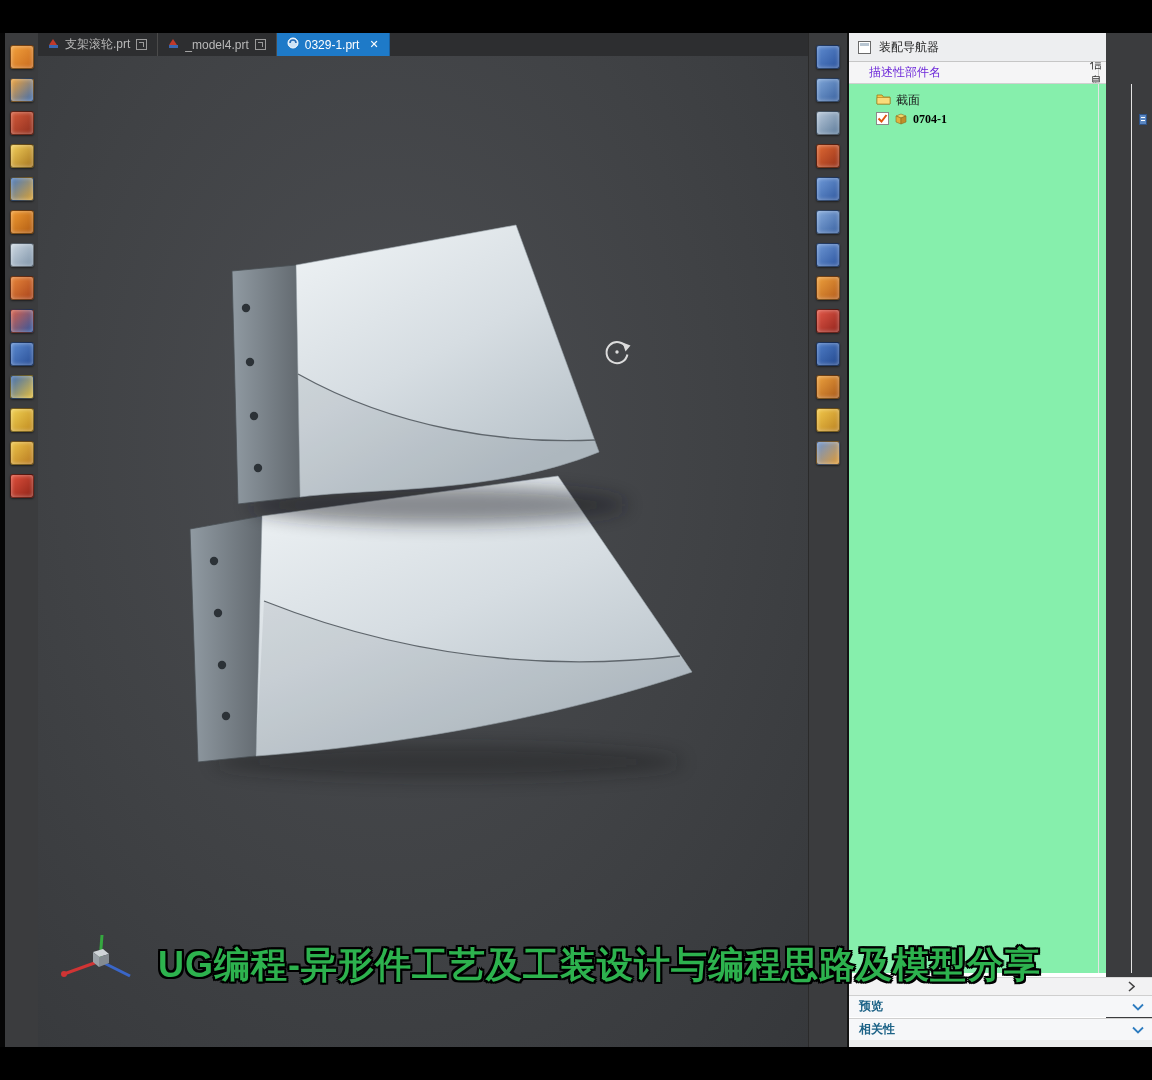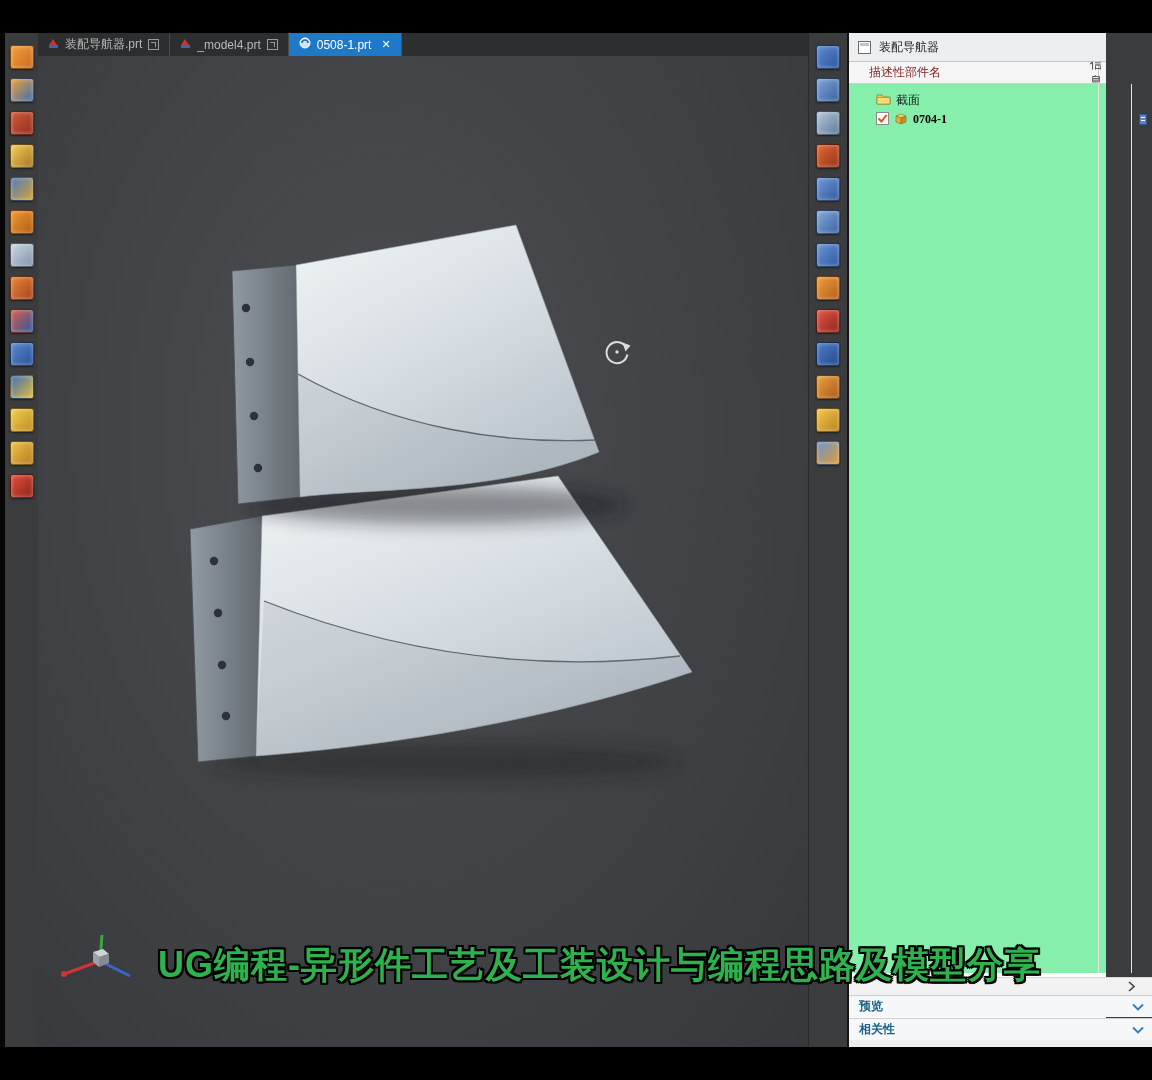--- a/index.html
+++ b/index.html
@@ -36,21 +36,21 @@
   .right-strip{position:absolute;left:808px;top:0;width:39px;height:100%;background:#3b3c3e;
                border-left:1px solid #2a2a2a;display:flex;flex-direction:column;align-items:center;gap:9px;padding-top:12px;box-sizing:border-box;}
 
   
   .nav-panel{position:absolute;left:847px;top:0;width:259px;height:1014px;background:#fff;
              border-left:2px solid #141414;font-size:12px;color:#222;box-sizing:border-box;}
   .nav-title{height:28px;background:#edeef0;border-bottom:1px solid #c6c6c6;display:flex;align-items:center;gap:8px;padding:0 9px;}
   .nav-title-ico{width:11px;height:11px;border:1px solid #6a6a6a;background:#fff;position:relative;}
   .nav-title-ico::after{content:"";position:absolute;left:1px;top:1px;right:1px;height:3px;background:#b9c6d2;}
   .nav-cols{height:21px;background:#f5f5f6;border-bottom:1px solid #d0d0d0;position:relative;display:flex;align-items:center;overflow:hidden;}
-  .col-name{padding-left:20px;color:#7f1d1d;}
+  .col-name{padding-left:20px;color:#6d28d9;}
   .col-div{position:absolute;top:3px;bottom:3px;width:1px;background:#c9c9c9;}
   .col-info{position:absolute;left:241px;color:#333;}
   .col-clip{position:absolute;left:286px;width:17px;overflow:hidden;white-space:nowrap;color:#333;}
   .tree{position:relative;padding-top:7px;height:889px;box-sizing:border-box;background:#86efac;}
   .tree-vline{position:absolute;width:1px;background:#e4e4e4;top:0;bottom:0;}
   .trow{height:19px;display:flex;align-items:center;gap:5px;padding-left:27px;position:relative;}
   .trow .lbl{color:#1a1a1a;}
   .trow .lbl.bold{font-weight:bold;color:#000;font-family:Liberation Serif, serif;}
   .row-info-ico{position:absolute;left:290px;top:4px;width:8px;height:11px;background:#5a86c0;border:1px solid #2e5387;box-sizing:border-box;}
   .row-info-ico::after{content:"";position:absolute;left:1px;top:2px;width:4px;height:1px;background:#fff;box-shadow:0 3px 0 #fff;}
@@ -99,41 +99,41 @@
       </div>
 
     <div class="tabbar">
       <div class="tab">
         <span>
           <svg width="11" height="11" viewBox="0 0 11 11">
               <polygon points="1,7 5,1 9,7" fill="#c0392b"></polygon>
               <rect x="1" y="7" width="9" height="3" fill="#3a66b0"></rect>
             </svg>
         </span>
-        <span>装配导航器.prt</span>
+        <span>支架滚轮.prt</span>
         <span class="undock"></span>
       </div>
       <div class="tab">
         <span>
           <svg width="11" height="11" viewBox="0 0 11 11">
               <polygon points="1,7 5,1 9,7" fill="#c0392b"></polygon>
               <rect x="1" y="7" width="9" height="3" fill="#3a66b0"></rect>
             </svg>
         </span>
         <span>_model4.prt</span>
         <span class="undock"></span>
       </div>
       <div class="tab active">
         <span>
           <svg width="12" height="12" viewBox="0 0 12 12">
               <circle cx="6" cy="6" r="5" fill="#cfe4f6" stroke="#fff"></circle>
               <path d="M3,6 A3,3 0 0 1 9,6" fill="none" stroke="#2a6db5" stroke-width="1.6"></path>
             </svg>
         </span>
-        <span>0508-1.prt</span>
+        <span>0329-1.prt</span>
         <span class="tab-close">✕</span>
       </div>
     </div>
 
     <div class="viewport">
       <svg width="770" height="991" viewBox="0 0 770 991">
         <defs>
           <linearGradient id="gTop" x1="0" y1="0" x2="0.6" y2="1">
             <stop offset="0" stop-color="#f0f4f6"></stop>
               <stop offset="0.55" stop-color="#d6dde2"></stop>

